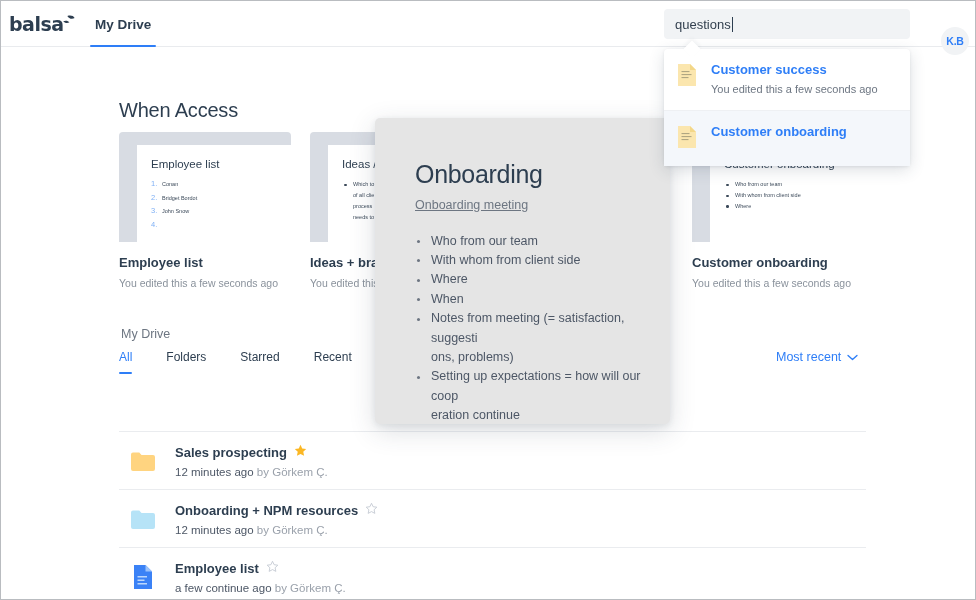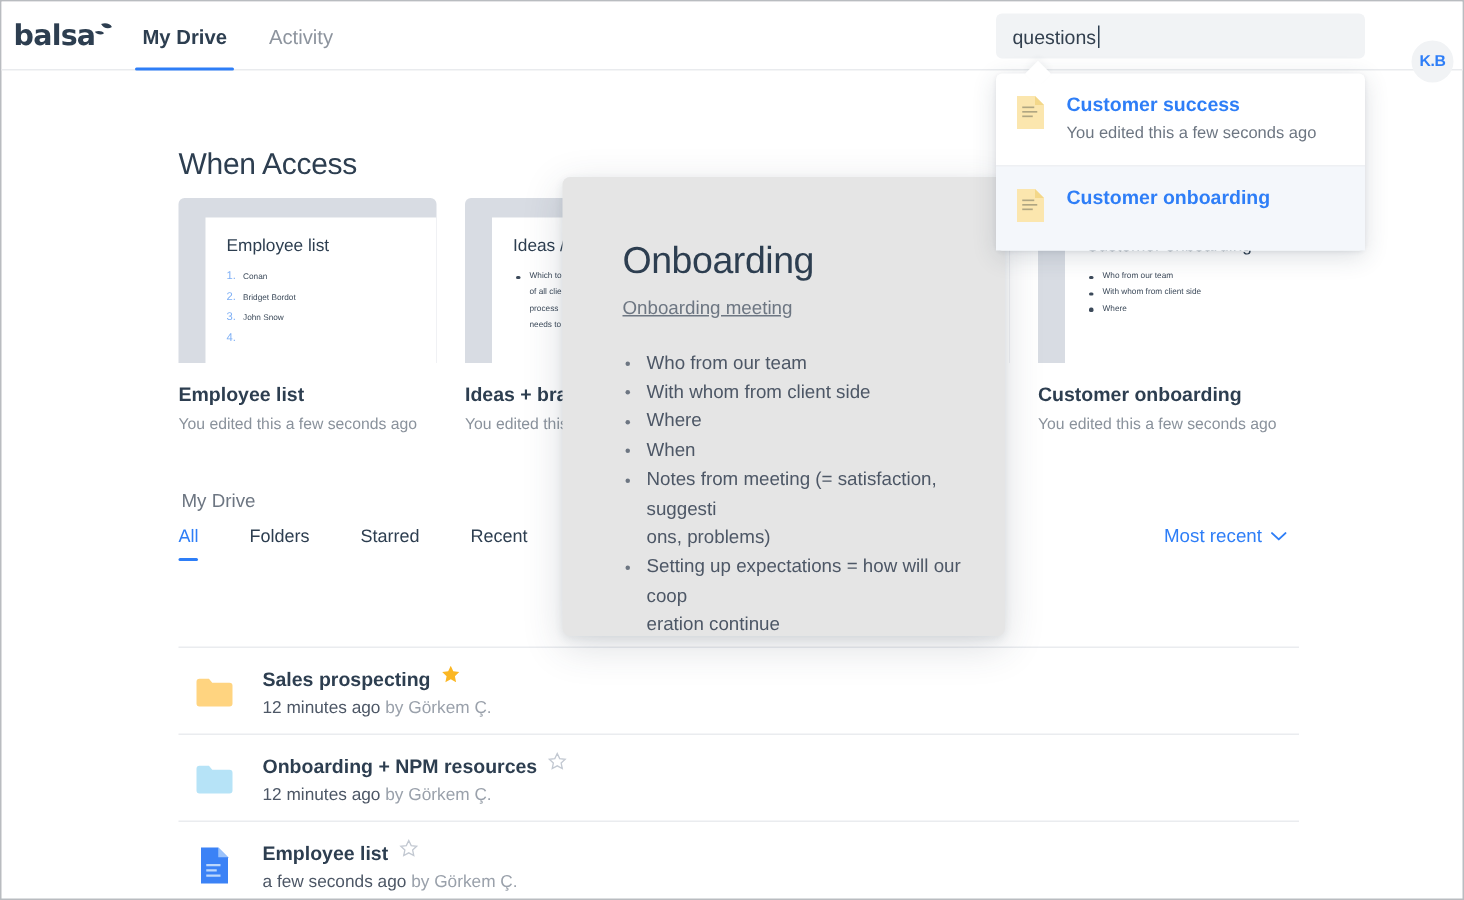--- a/index.html
+++ b/index.html
@@ -310,23 +310,20 @@
         <svg width="18" height="18" viewBox="0 0 18 18">
           <path d="M4.2 11.2 C6.6 10.2 9.2 10.6 10.4 12.2 C8.6 13.6 5.8 13.2 4.2 11.2 Z" fill="#2d3e50"></path>
           <path d="M8.4 6.0 C11.4 5.0 14.6 5.8 15.6 8.0 C13.2 9.6 9.8 8.8 8.4 6.0 Z" fill="#2d3e50"></path>
         </svg>
       </span>
     </div>
 
     <div class="nav">
       <div class="nav-item active">
         <span>My Drive</span>
-      </div>
-      <div class="nav-item">
-        <span>Activity</span>
       </div>
     </div>
 
     <div class="search-wrap">
       <div class="search-display" title="Search">
         <span>questions</span>
         <span class="caret"></span>
       </div>
     </div>
 
@@ -529,21 +526,21 @@
         <div class="file-info">
           <div class="file-name-line">
             <span class="file-name">Employee list</span>
             <span>
               <svg width="13" height="13" viewBox="0 0 16 16">
                 <path d="M8 1.6 L10 5.8 L14.5 6.4 L11.2 9.5 L12.1 14 L8 11.8 L3.9 14 L4.8 9.5 L1.5 6.4 L6 5.8 Z" fill="none" stroke="#c3c9d2" stroke-width="1.1"></path>
               </svg>
             </span>
           </div>
           <div class="file-meta">
-            <span>a few seconds ago</span><span class="by"> by </span><span class="by">Görkem Ç.</span>
+            <span>a few continue ago</span><span class="by"> by </span><span class="by">Görkem Ç.</span>
           </div>
         </div>
       </div>
 
     </div>
   </div>
 
   <div class="modal">
     <div class="modal-title">Onboarding</div>
     <div class="modal-sub">Onboarding meeting</div>

